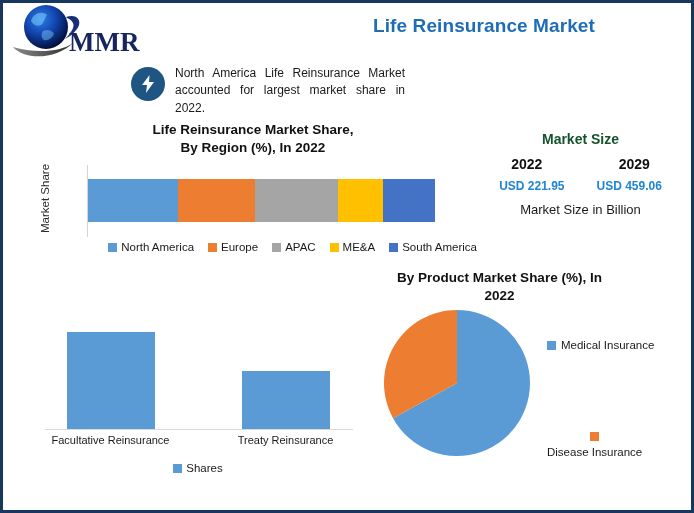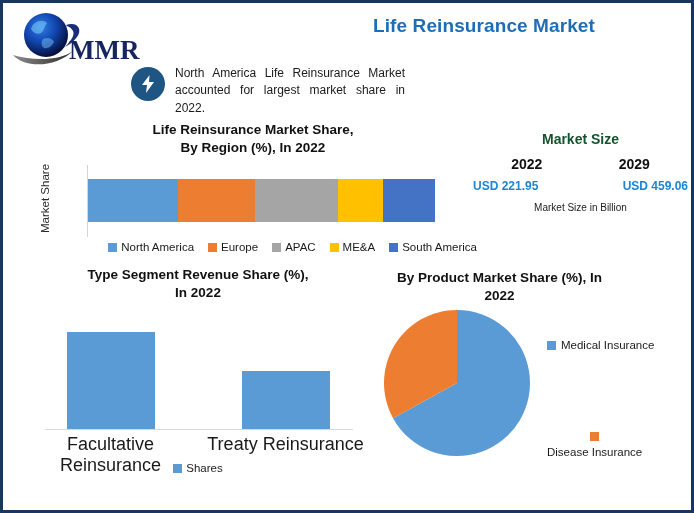--- a/index.html
+++ b/index.html
@@ -17,21 +17,21 @@
     background: #ffffff;
     border: 3px solid #17375e;
     box-sizing: border-box;
     overflow: hidden;
   }
 
   
   .logo {
     position: absolute;
     left: 8px;
-    top: 8px;
+    top: 0;
     width: 150px;
     height: 62px;
   }
   .logo svg { display: block; }
 
   
   .main-title {
     position: absolute;
     left: 266px;
     top: 12px;
@@ -155,31 +155,31 @@
   #ms-years {
     display: flex;
     justify-content: space-around;
     margin-top: 9px;
     font-size: 14px;
     font-weight: bold;
     color: #111;
   }
   #ms-values {
     display: flex;
-    justify-content: space-between;
+    justify-content: center;
     margin-top: 7px;
     font-size: 12px;
     font-weight: bold;
     color: #1f85d0;
     gap: 32px;
   }
   #ms-caption {
     text-align: center;
     margin-top: 9px;
-    font-size: 10px;
+    font-size: 13px;
     color: #1a1a1a;
   }
 
   
   #type-chart {
     position: absolute;
     left: 20px;
     top: 263px;
     width: 350px;
     height: 215px;
@@ -207,21 +207,21 @@
   #type-cats {
     position: absolute;
     left: 0;
     top: 168px;
     width: 350px;
     display: flex;
   }
   #type-cats > div {
     flex: 1;
     text-align: center;
-    font-size: 18px;
+    font-size: 11px;
     color: #1a1a1a;
   }
   #type-legend {
     position: absolute;
     left: 0;
     top: 196px;
     width: 350px;
     display: flex;
     justify-content: center;
     font-size: 11.5px;
@@ -355,24 +355,20 @@
       <span>2029</span>
     </div>
     <div id="ms-values">
       <span>USD 221.95</span>
       <span>USD 459.06</span>
     </div>
     <div id="ms-caption">Market Size in Billion</div>
   </div>
 
   <div id="type-chart">
-    <div class="chart-title">
-      <div>Type Segment Revenue Share (%),</div>
-      <div>In 2022</div>
-    </div>
 
     <div id="type-plot">
       <div id="type-baseline"></div>
     <div class="col-bar" style="left: 43.5px; width: 88px; height: 96.5217px; background: rgb(91, 155, 213);"></div>
         <div class="col-bar" style="left: 218.5px; width: 88px; height: 57.913px; background: rgb(91, 155, 213);"></div>
       </div>
 
     <div id="type-cats">
       <div>Facultative Reinsurance</div>
       <div>Treaty Reinsurance</div>

